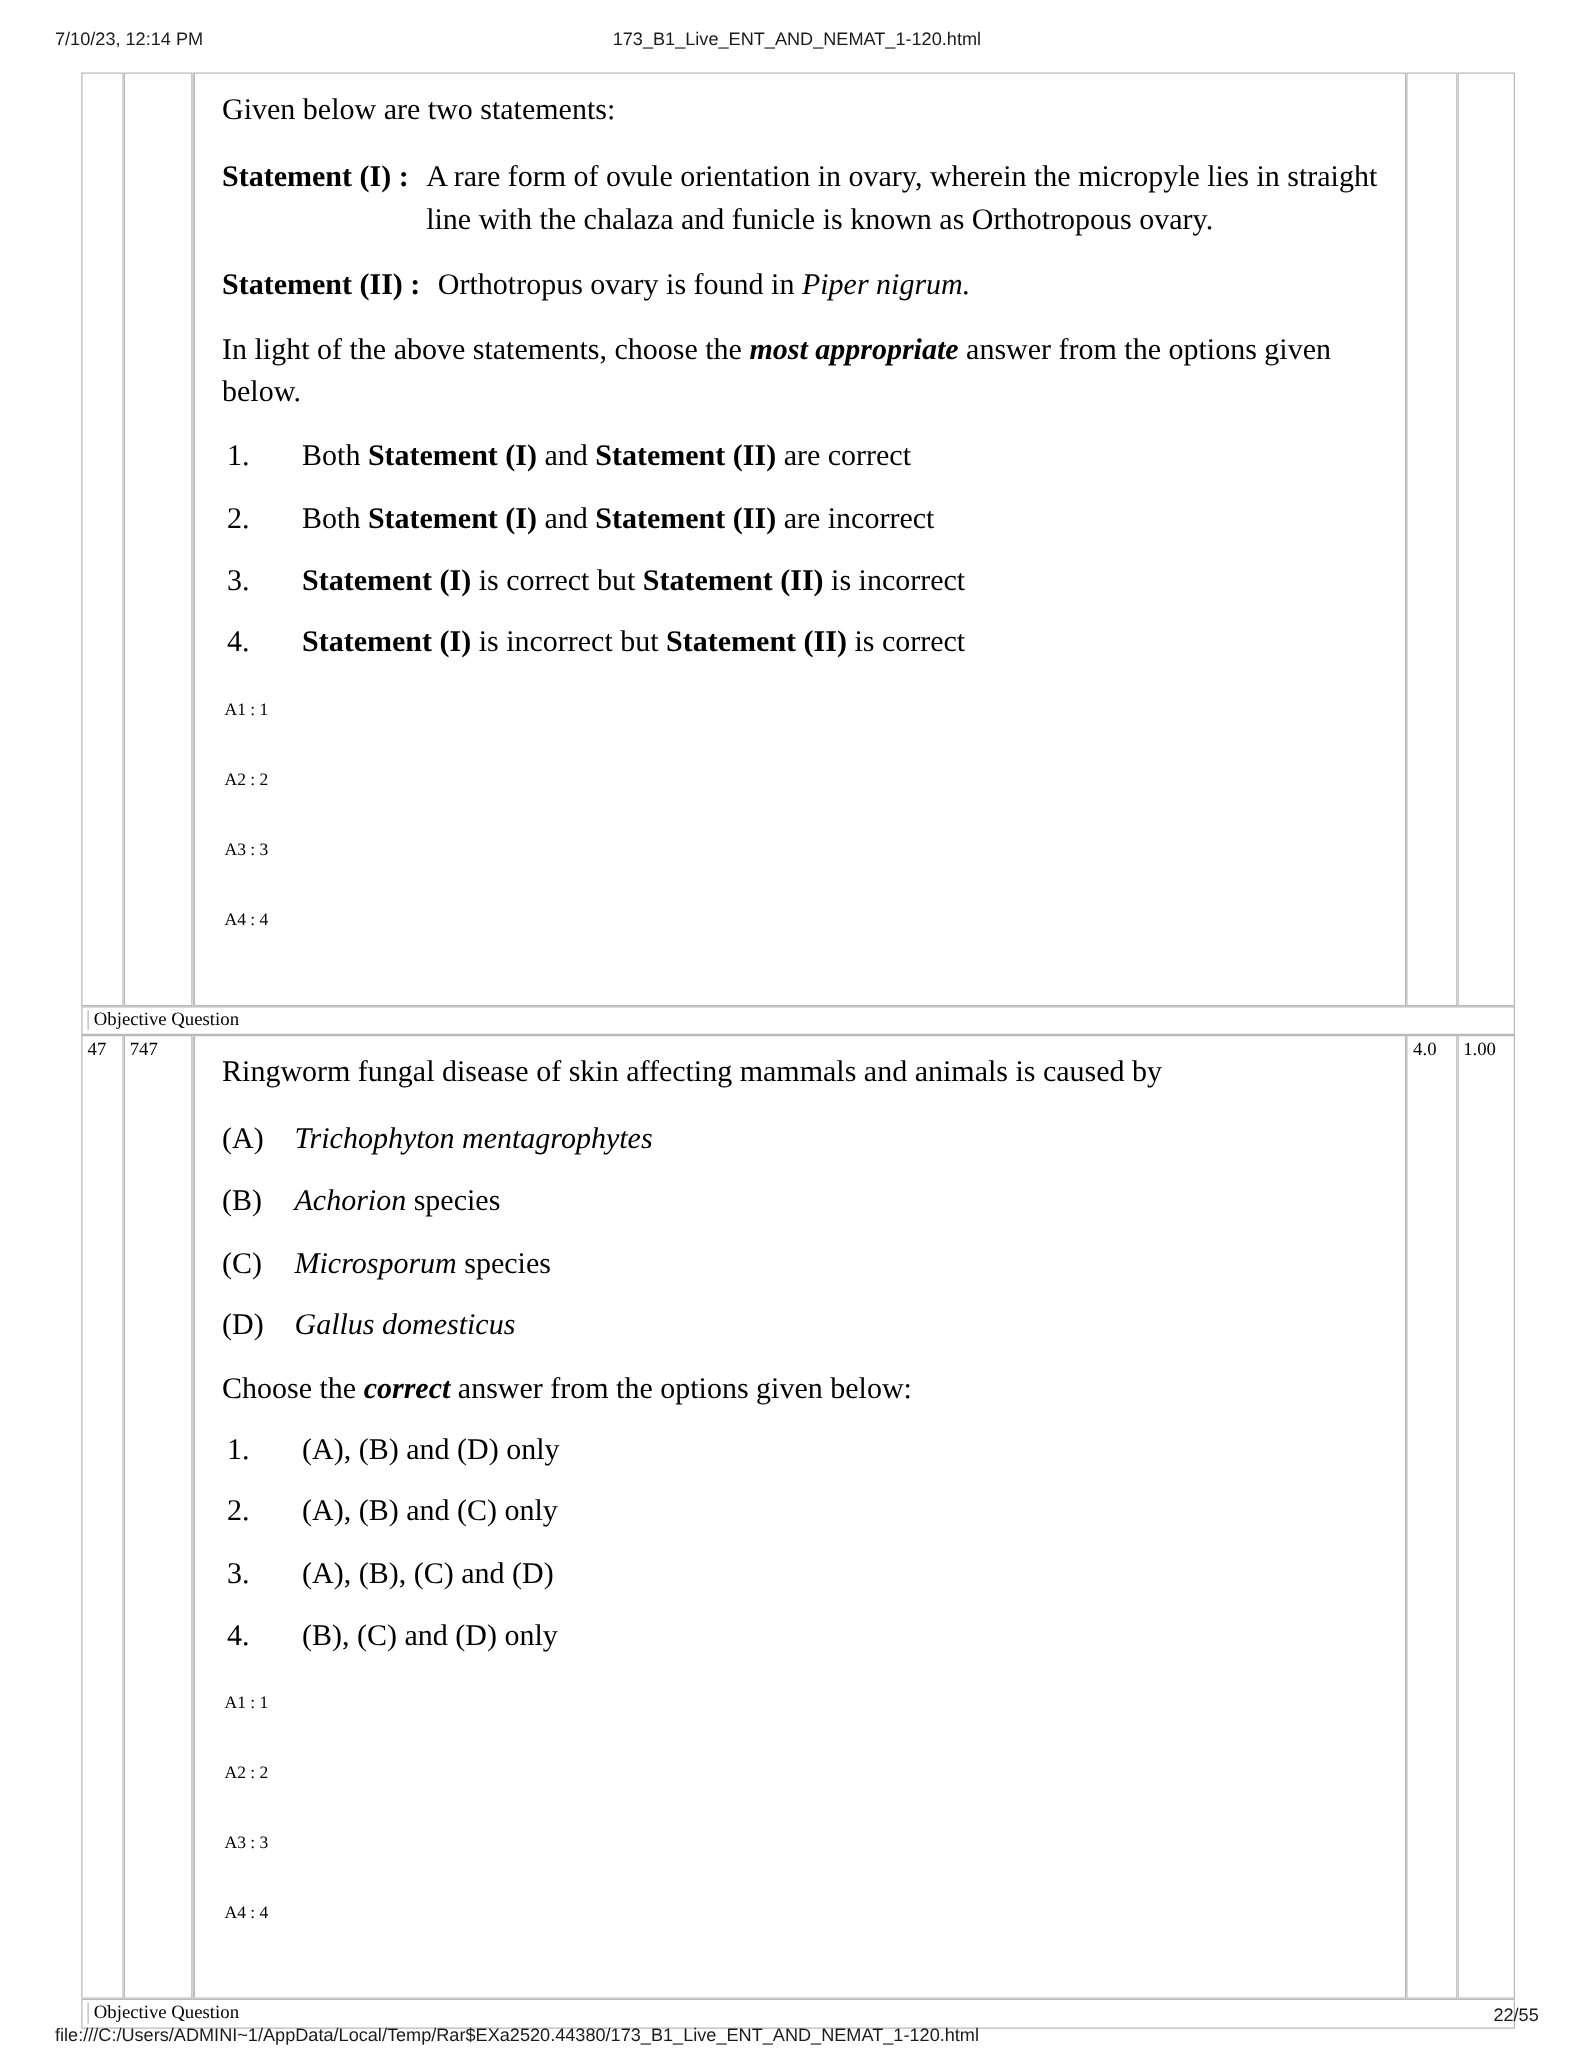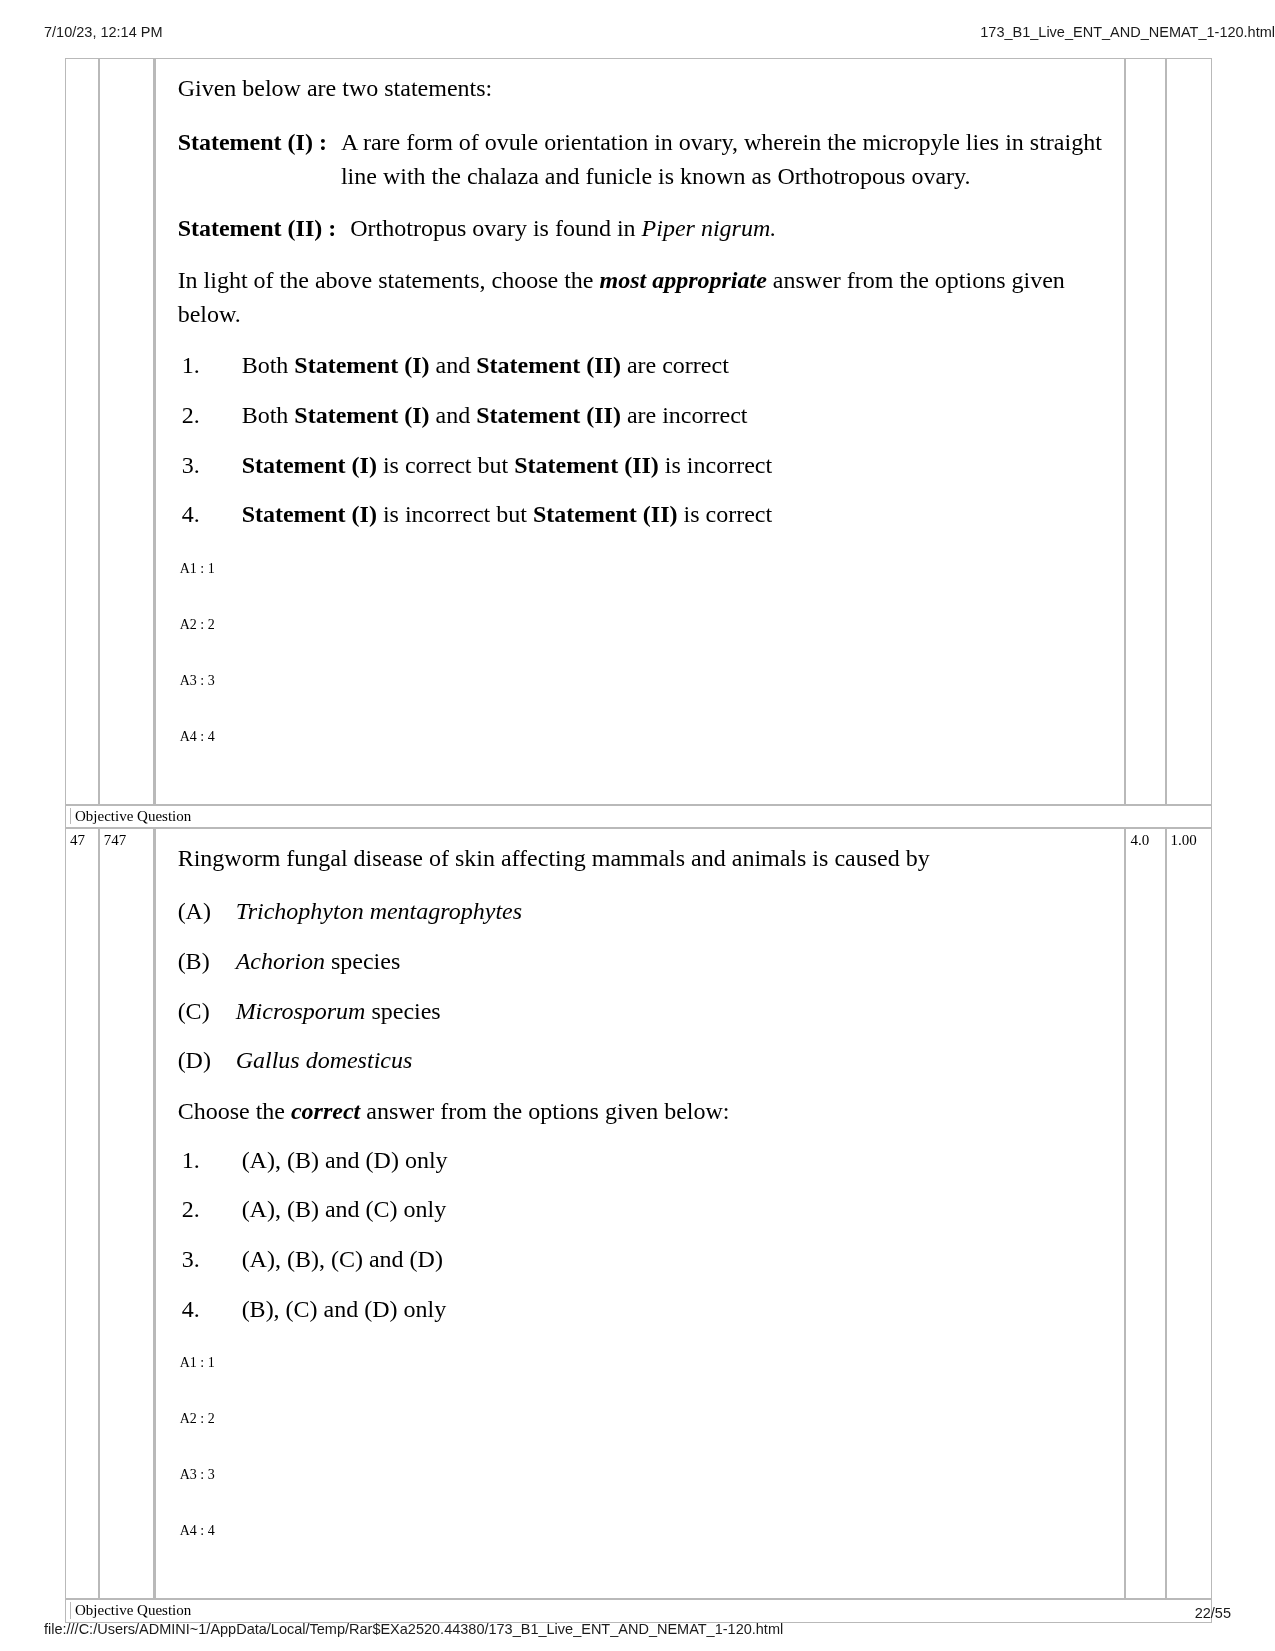--- a/index.html
+++ b/index.html
@@ -32,21 +32,21 @@
     position: absolute;
     left: 44px;
     top: 0;
     white-space: nowrap;
   }
   .print-header .ph-title {
     position: absolute;
     left: 0;
     top: 0;
     width: 1275px;
-    text-align: right;
+    text-align: center;
     white-space: nowrap;
   }
 
   
   .print-footer {
     position: absolute;
     bottom: 26px;
     left: 0;
     width: 1275px;
     height: 20px;

